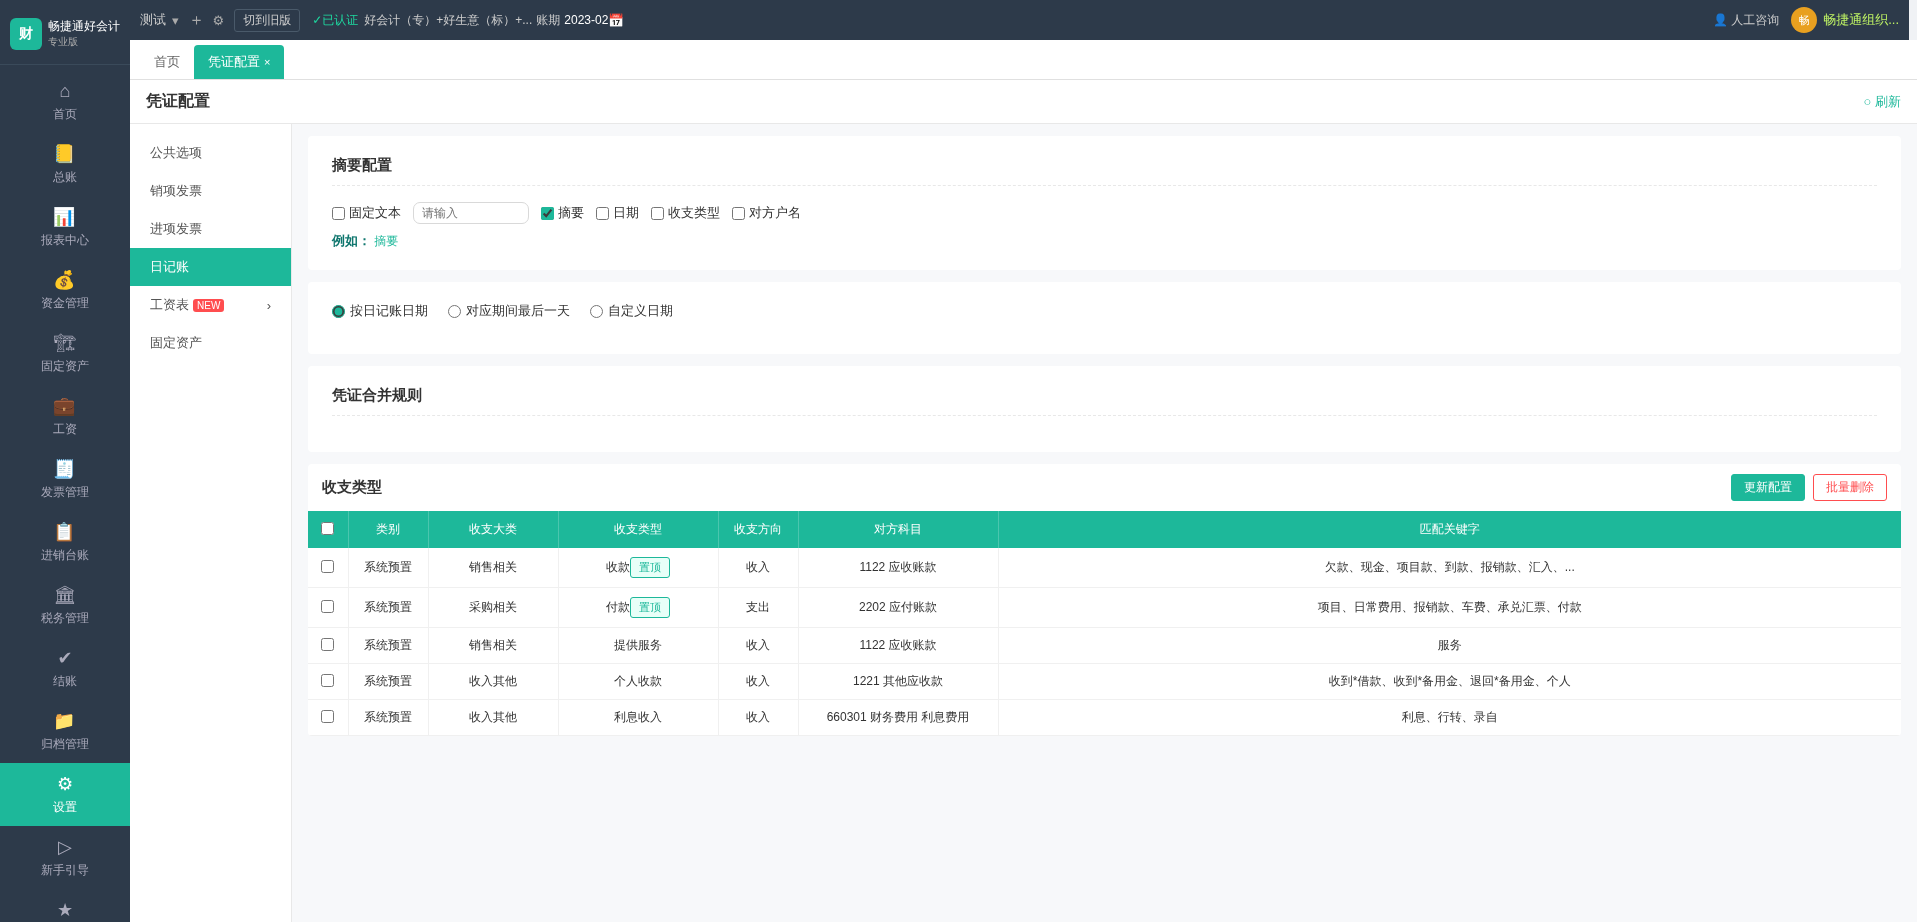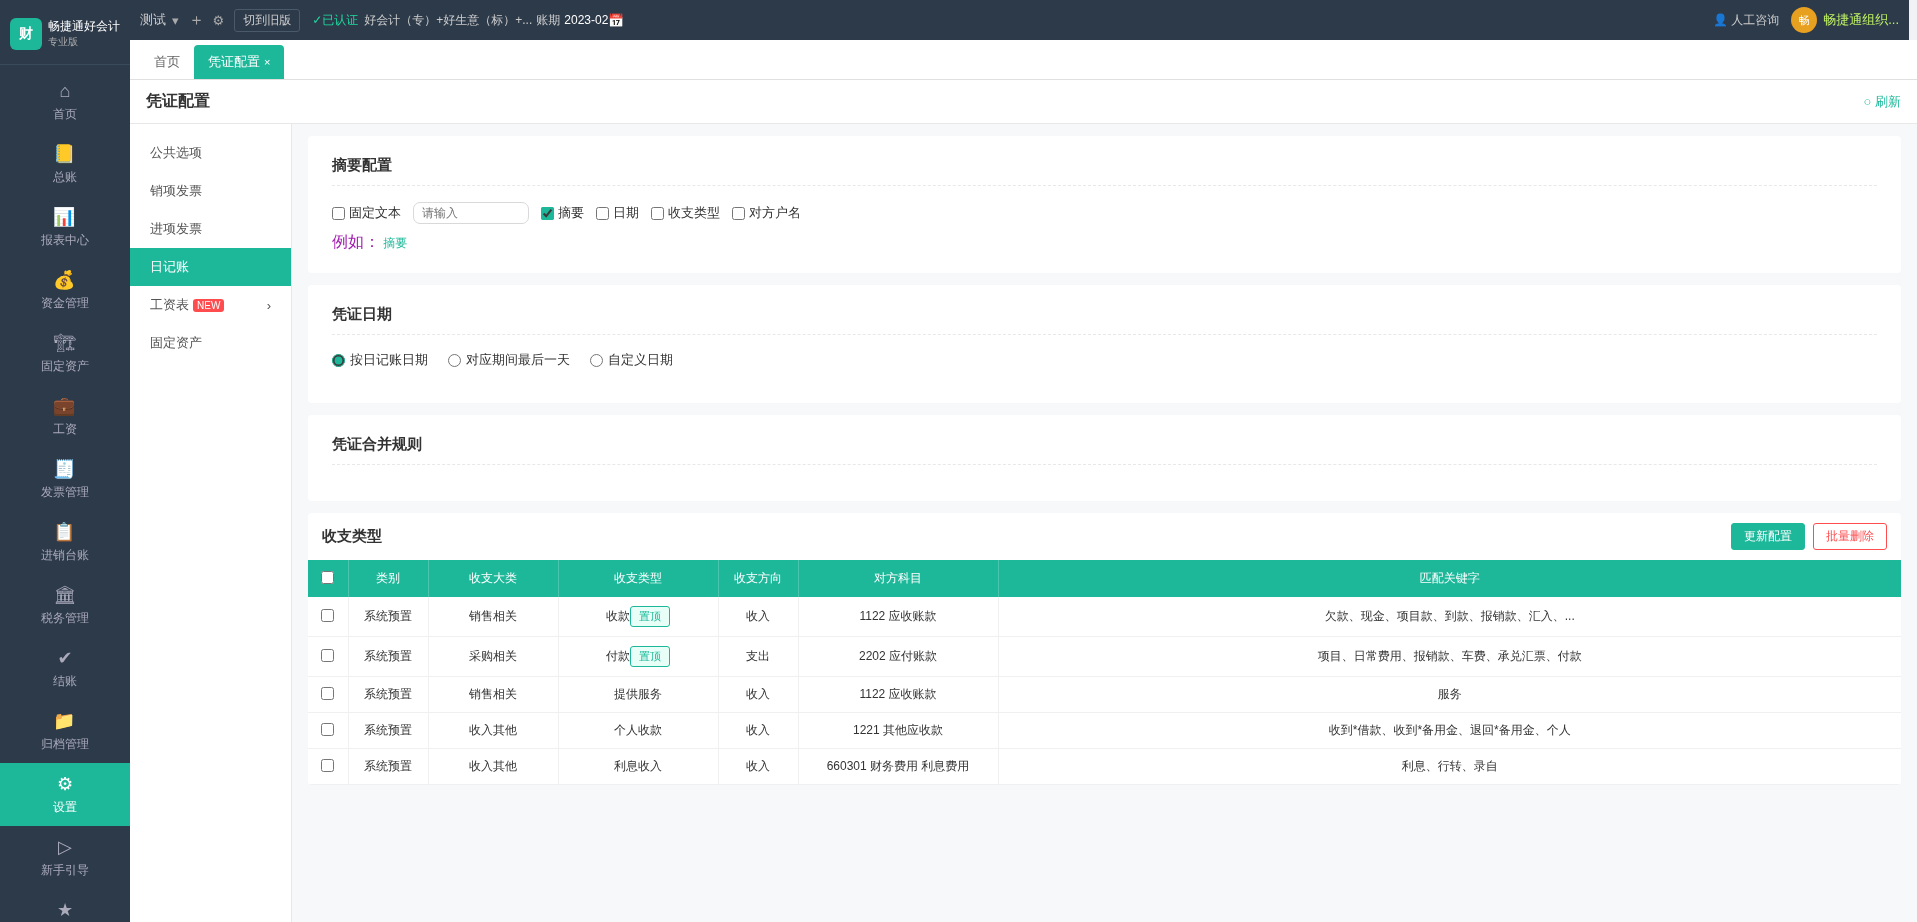--- a/index.html
+++ b/index.html
@@ -199,21 +199,21 @@
     .text-input {
       border: 1px solid #d9d9d9;
       border-radius: 7px;
       padding: 3px 8px;
       font-size: 12px;
       width: 116px;
       outline: none;
       color: #999;
     }
     .example-text { color: #1db89a; font-size: 12px; margin-top: 4px; }
-    .example-label { color: #a21caf; font-size: 16px; }
+    .example-label { color: #0f766e; font-size: 13px; font-weight: bold; }
 
     
     .table-section {
       background: #fff;
       margin: 0 16px 12px;
       border-radius: 4px;
       overflow: hidden;
     }
     .table-header-row {
       display: flex;
@@ -440,21 +440,20 @@
               <span>对方户名</span>
             </label>
           </div>
           <div class="example-text">
             <span class="example-label">例如：</span>
             <span>摘要</span>
           </div>
         </div>
 
         <div class="config-section">
-          <div class="section-title">凭证日期</div>
           <div class="radio-group">
             <label class="radio-item">
               <input type="radio" name="date" checked="" style="">
               <span>按日记账日期</span>
             </label>
             <label class="radio-item">
               <input type="radio" name="date" style="">
               <span>对应期间最后一天</span>
             </label>
             <label class="radio-item">

